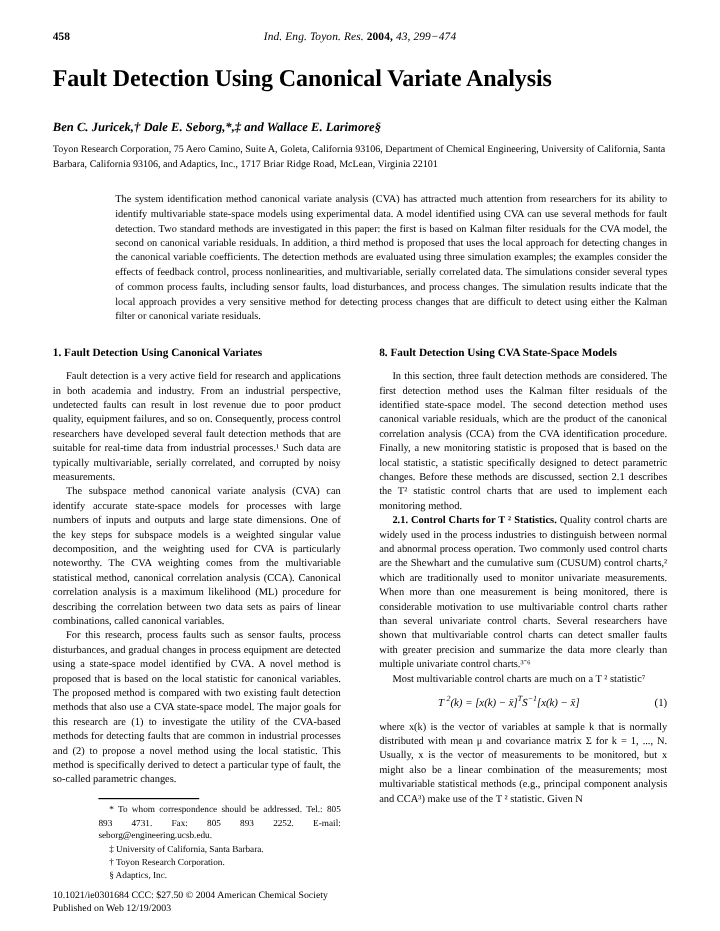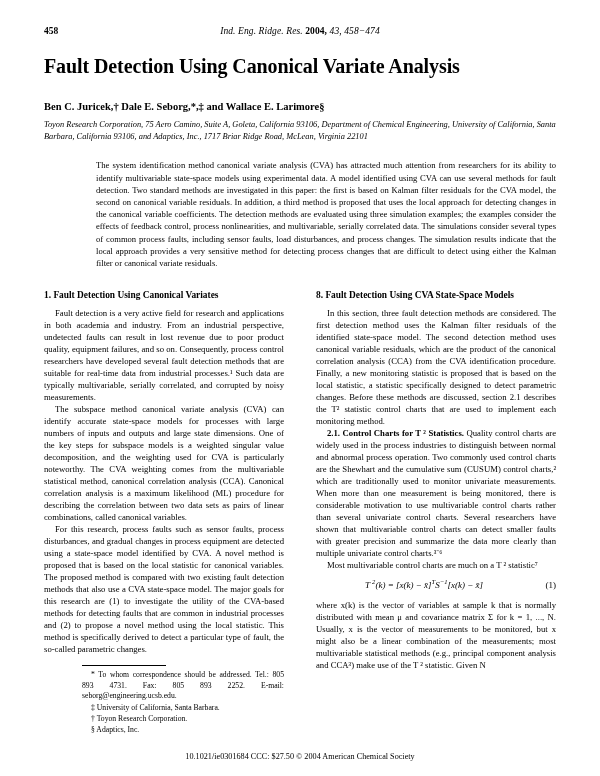--- a/index.html
+++ b/index.html
@@ -58,24 +58,24 @@
     font-size: 20px;
     font-weight: bold;
     line-height: 1.25;
     margin: 0 0 22px 0;
     letter-spacing: -0.1px;
   }
   .authors {
     font-size: 10.5px;
     font-weight: bold;
     margin-bottom: 7px;
+    font-style: italic;
   }
   .affil {
     font-size: 8.4px;
-    font-style: italic;
     line-height: 1.45;
     margin-bottom: 16px;
   }
 
   
   .abstract {
     font-size: 8.6px;
     line-height: 1.42;
     text-align: justify;
     margin-left: 52px;
@@ -141,35 +141,35 @@
     text-indent: 9px;
   }
   .footnotes p.tight { text-indent: 9px; }
 
   
   .footer {
     position: absolute;
     left: 44px;
     width: 512px;
     bottom: 14px;
-    text-align: center;
+    text-align: left;
     font-size: 8.2px;
     line-height: 1.35;
   }
   .footer div { white-space: nowrap; }
 </style>
 </head>
 <body>
 
 <div class="page">
   <div class="inner">
 
     <div class="runhead">
       <div class="folio">458</div>
-      <div class="journal"><span>Ind. Eng. Ridge. Res. </span><b>2004,</b><span> 43, 458−474</span></div>
+      <div class="journal"><span>Ind. Eng. Toyon. Res. </span><b>2004,</b><span> 43, 299−474</span></div>
       <div class="spacer"></div>
     </div>
 
     <div class="title">Fault Detection Using Canonical Variate Analysis</div>
 
     <div class="authors">Ben C. Juricek,† Dale E. Seborg,*,‡ and Wallace E. Larimore§</div>
 
     <div class="affil">Toyon Research Corporation, 75 Aero Camino, Suite A, Goleta, California 93106, Department of Chemical Engineering, University of California, Santa Barbara, California 93106, and Adaptics, Inc., 1717 Briar Ridge Road, McLean, Virginia 22101</div>
 
     <div class="abstract">The system identification method canonical variate analysis (CVA) has attracted much attention from researchers for its ability to identify multivariable state-space models using experimental data. A model identified using CVA can use several methods for fault detection. Two standard methods are investigated in this paper: the first is based on Kalman filter residuals for the CVA model, the second on canonical variable residuals. In addition, a third method is proposed that uses the local approach for detecting changes in the canonical variable coefficients. The detection methods are evaluated using three simulation examples; the examples consider the effects of feedback control, process nonlinearities, and multivariable, serially correlated data. The simulations consider several types of common process faults, including sensor faults, load disturbances, and process changes. The simulation results indicate that the local approach provides a very sensitive method for detecting process changes that are difficult to detect using either the Kalman filter or canonical variate residuals.</div>
@@ -205,14 +205,15 @@
         </div>
 
         <p class="body" style="text-indent:0;">where x(k) is the vector of variables at sample k that is normally distributed with mean μ and covariance matrix Σ for k = 1, ..., N. Usually, x is the vector of measurements to be monitored, but x might also be a linear combination of the measurements; most multivariable statistical methods (e.g., principal component analysis and CCA³) make use of the T ² statistic. Given N</p>
       </div>
 
     </div>
   </div>
 
   <div class="footer">
     <div>10.1021/ie0301684 CCC: $27.50    © 2004 American Chemical Society</div>
+    <div>Published on Web 12/19/2003</div>
   </div>
 </div>
 
 </body></html>

